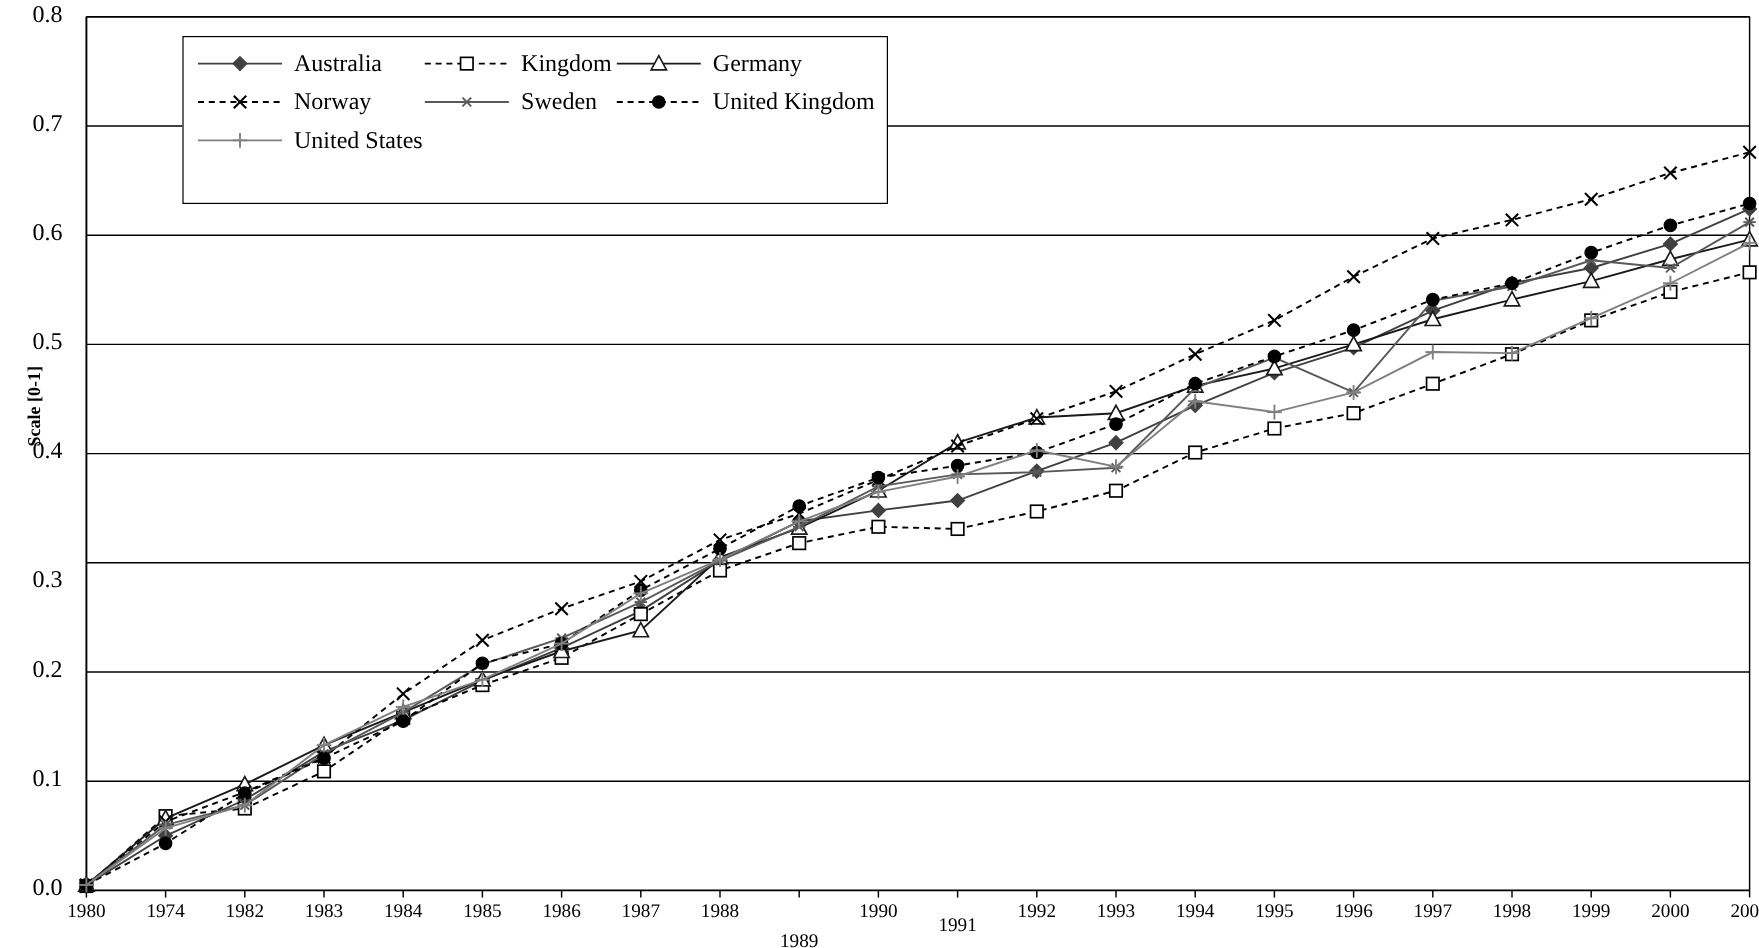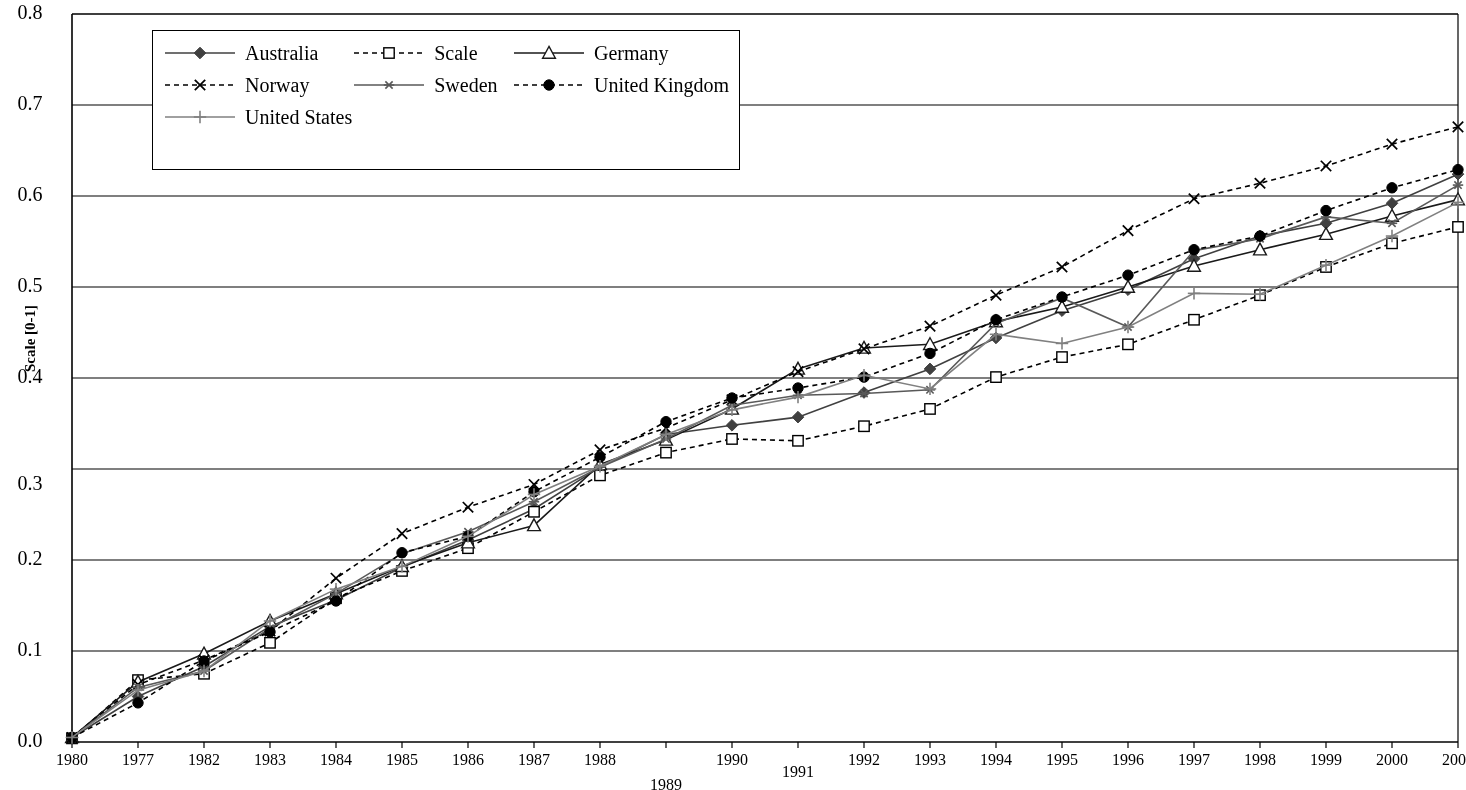--- a/index.html
+++ b/index.html
@@ -30,21 +30,21 @@
     transform-origin: center center;
     font-size: 15px;
     font-weight: bold;
     font-family: "Liberation Serif", serif;
     letter-spacing: 0px;
   }
   .tick-label-y {
     position: absolute;
     right: 0;
     width: 44px;
-    text-align: center;
+    text-align: right;
     font-size: 20px;
     font-family: "Liberation Serif", serif;
     line-height: 1;
   }
   .tick-label-x {
     position: absolute;
     font-size: 16px;
     font-family: "Liberation Serif", serif;
     text-align: center;
     line-height: 1;
@@ -90,21 +90,21 @@
       <div class="tick-label-y" style="top: 548px; left: 8px;">0.2</div>
       <div class="tick-label-y" style="top: 457px; left: 8px; margin-top: 16px;">0.3</div>
       <div class="tick-label-y" style="top: 366px; left: 8px;">0.4</div>
       <div class="tick-label-y" style="top: 275px; left: 8px;">0.5</div>
       <div class="tick-label-y" style="top: 184px; left: 8px;">0.6</div>
       <div class="tick-label-y" style="top: 93px; left: 8px;">0.7</div>
       <div class="tick-label-y" style="top: 2px; left: 8px;">0.8</div>
     </div>
   <div id="x-ticks">
       <div class="tick-label-x" style="left: 42px; width: 60px; top: 752px;">1980</div>
-      <div class="tick-label-x" style="left: 108px; width: 60px; top: 752px;">1977</div>
+      <div class="tick-label-x" style="left: 108px; width: 60px; top: 752px;">1974</div>
       <div class="tick-label-x" style="left: 174px; width: 60px; top: 752px;">1982</div>
       <div class="tick-label-x" style="left: 240px; width: 60px; top: 752px;">1983</div>
       <div class="tick-label-x" style="left: 306px; width: 60px; top: 752px;">1984</div>
       <div class="tick-label-x" style="left: 372px; width: 60px; top: 752px;">1985</div>
       <div class="tick-label-x" style="left: 438px; width: 60px; top: 752px;">1986</div>
       <div class="tick-label-x" style="left: 504px; width: 60px; top: 752px;">1987</div>
       <div class="tick-label-x" style="left: 570px; width: 60px; top: 752px;">1988</div>
       <div class="tick-label-x" style="left: 636px; width: 60px; top: 777px;">1989</div>
       <div class="tick-label-x" style="left: 702px; width: 60px; top: 752px;">1990</div>
       <div class="tick-label-x" style="left: 768px; width: 60px; top: 752px; margin-top: 12px;">1991</div>
@@ -743,21 +743,21 @@
         </div>
         <div class="legend-item">
           <span class="legend-sample">
             <svg width="74" height="20">
               <line x1="2" y1="10" x2="72" y2="10" stroke="#000000" stroke-width="1.6" stroke-dasharray="5,4"></line>
               <g>
                 <rect x="31.8" y="4.8" width="10.4" height="10.4" fill="#ffffff" stroke="#000000" stroke-width="1.4"></rect>
               </g>
             </svg>
           </span>
-          <span>Scale</span>
+          <span>Kingdom</span>
         </div>
         <div class="legend-item">
           <span class="legend-sample">
             <svg width="74" height="20">
               <line x1="2" y1="10" x2="72" y2="10" stroke="#1a1a1a" stroke-width="1.6"></line>
               <g>
                 <polygon points="37,3.4 43.400000000000006,15.2 30.6,15.2" fill="#ffffff" stroke="#1a1a1a" stroke-width="1.4"></polygon>
               </g>
             </svg>
           </span>

